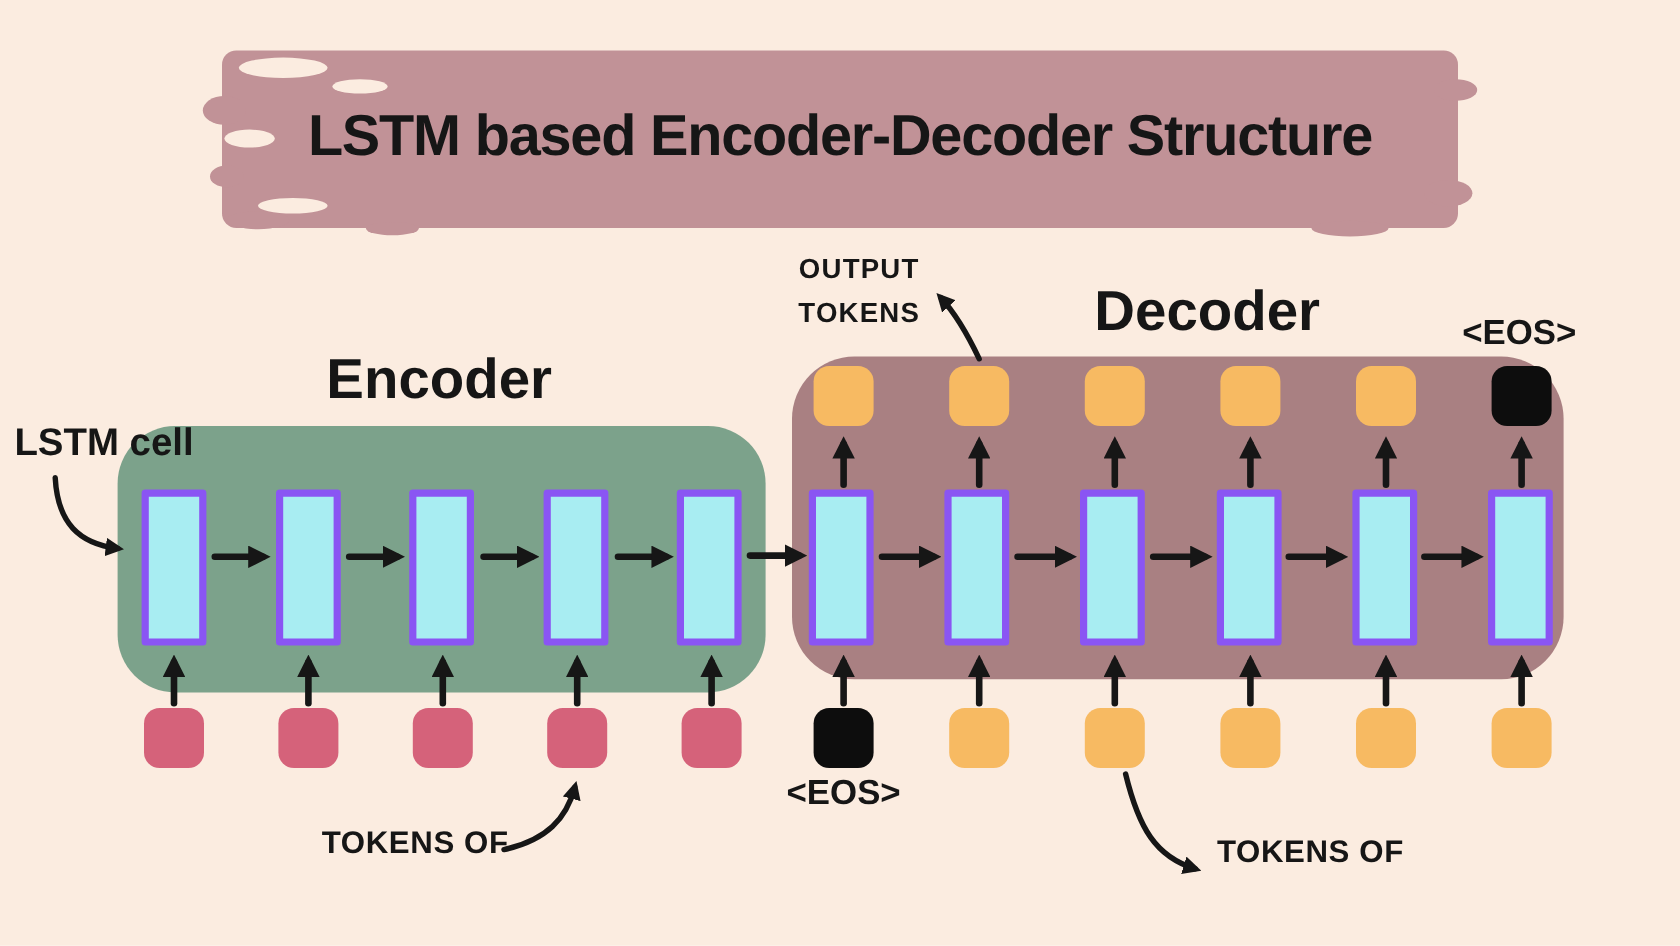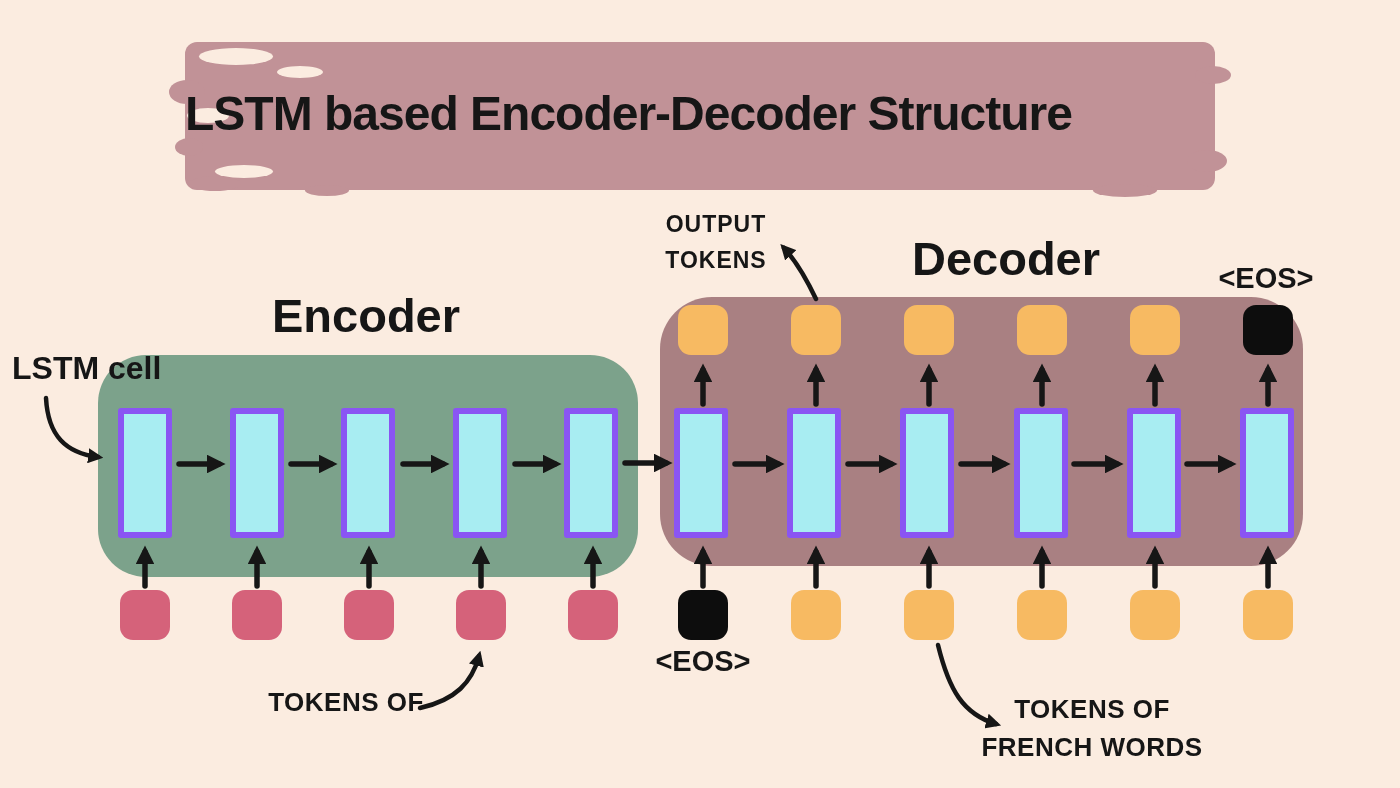--- a/index.html
+++ b/index.html
@@ -18,21 +18,21 @@
   .b3 { left:4px;   top:134px; width:52px; height:15px; }
   .b4 { right:-16px; top:24px;  width:36px; height:18px; }
   .b5 { right:-12px; top:108px; width:40px; height:22px; }
   .b6 { right:58px;  bottom:-7px; width:64px; height:13px; }
   .b7 { left:120px;  bottom:-6px; width:44px; height:11px; }
   .c1 { left:14px;  top:6px;  width:74px; height:17px; }
   .c2 { left:92px;  top:24px; width:46px; height:12px; }
   .c3 { left:2px;   top:66px; width:42px; height:15px; }
   .c4 { left:30px;  bottom:12px; width:58px; height:13px; }
   .title { position:absolute; left:0; right:0; top:50%; transform:translateY(-54%);
-    font-size:48px; font-weight:bold; letter-spacing:-1px; }
+    text-align:center; font-size:48px; font-weight:bold; letter-spacing:-1px; }
   
   .encoder-box { position:absolute; left:98px;  top:355px; width:540px; height:222px;
     border-radius:48px; background:var(--encoder-box,#7ca28b); }
   .decoder-box { position:absolute; left:660px; top:297px; width:643px; height:269px;
     border-radius:52px; background:var(--decoder-box,#a98082); }
   
   .cells { position:absolute; top:408px; display:flex; justify-content:space-between; z-index:2; }
   .encoder-cells { left:118px; width:500px; }
   .decoder-cells { left:674px; width:620px; }
   .cell { width:54px; height:130px; box-sizing:border-box;
@@ -140,21 +140,20 @@
     <div>OUTPUT</div>
     <div>TOKENS</div>
   </div>
   <div class="label eos-output-label">&lt;EOS&gt;</div>
   <div class="label eos-input-label">&lt;EOS&gt;</div>
   <div class="label english-tokens-label">
     <div>TOKENS OF</div>
   </div>
   <div class="label french-tokens-label">
     <div>TOKENS OF</div>
-    <div>FRENCH WORDS</div>
   </div>
 
   <svg class="arrows" viewBox="0 0 1400 788" xmlns="http://www.w3.org/2000/svg">
     <defs>
       <marker id="ah" viewBox="0 0 10 10" refX="6.5" refY="5" markerWidth="3.4" markerHeight="3.4" orient="auto-start-reverse">
         <path d="M0 0 L10 5 L0 10 Z"></path>
       </marker>
     </defs>
 
     <g>

